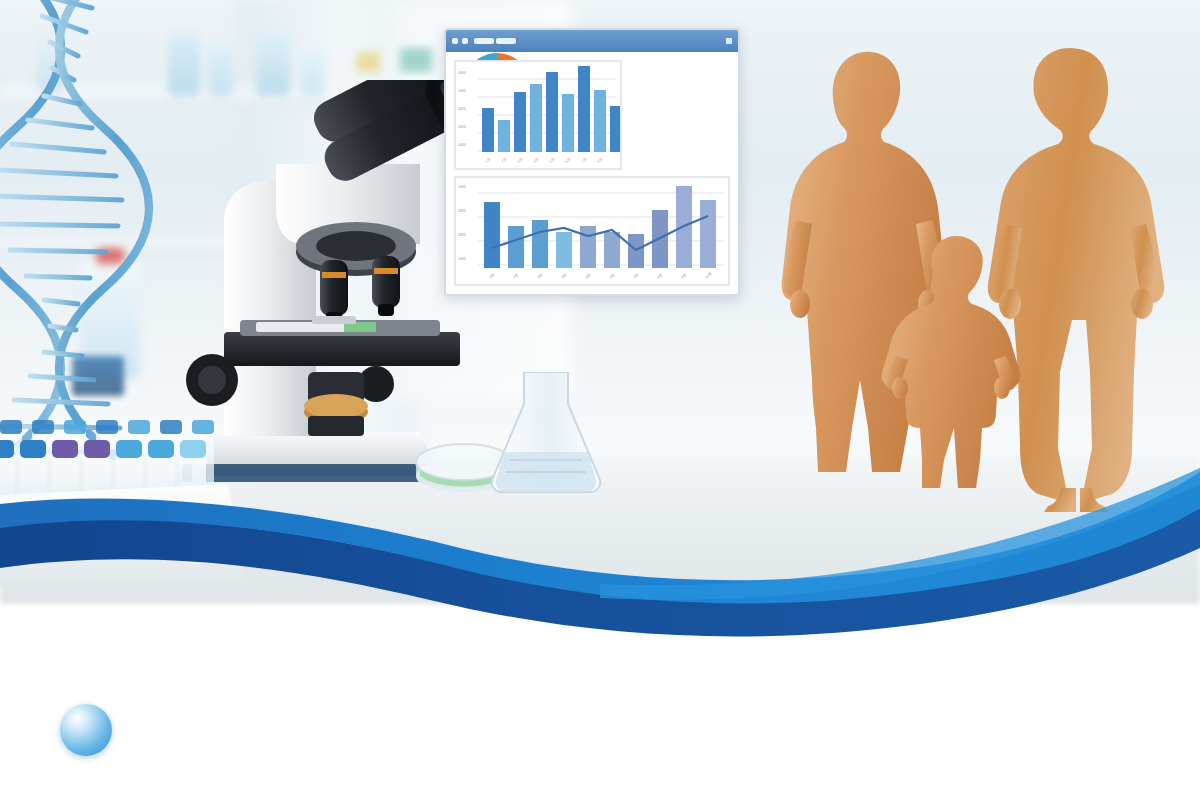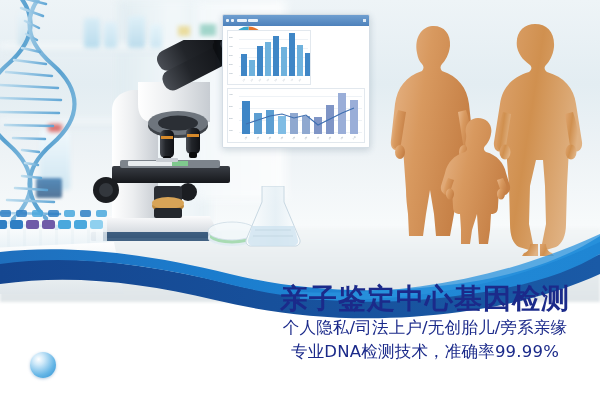--- a/index.html
+++ b/index.html
@@ -534,19 +534,14 @@
 
     <path d="M0 56 C70 48, 150 58, 230 78 C300 95, 380 100, 470 86 C532 76, 572 58, 600 40
              L600 58 C570 76, 530 90, 470 98 C380 112, 300 106, 228 88
              C150 68, 70 58, 0 68 Z" fill="url(#waveTop)"></path>
 
     <path d="M300 96 C400 100, 500 84, 600 38 L600 46 C505 92, 404 108, 300 103 Z" fill="#2a93de" opacity=".75"></path>
   </svg>
 
   <div class="sphere"></div>
 
-  <div class="textblock">
-    <div class="headline">亲子鉴定中心基因检测</div>
-    <div class="subline">个人隐私/司法上户/无创胎儿/旁系亲缘</div>
-    <div class="subline">专业DNA检测技术，准确率99.99%</div>
-  </div>
 
 </div>
 
 </body></html>

